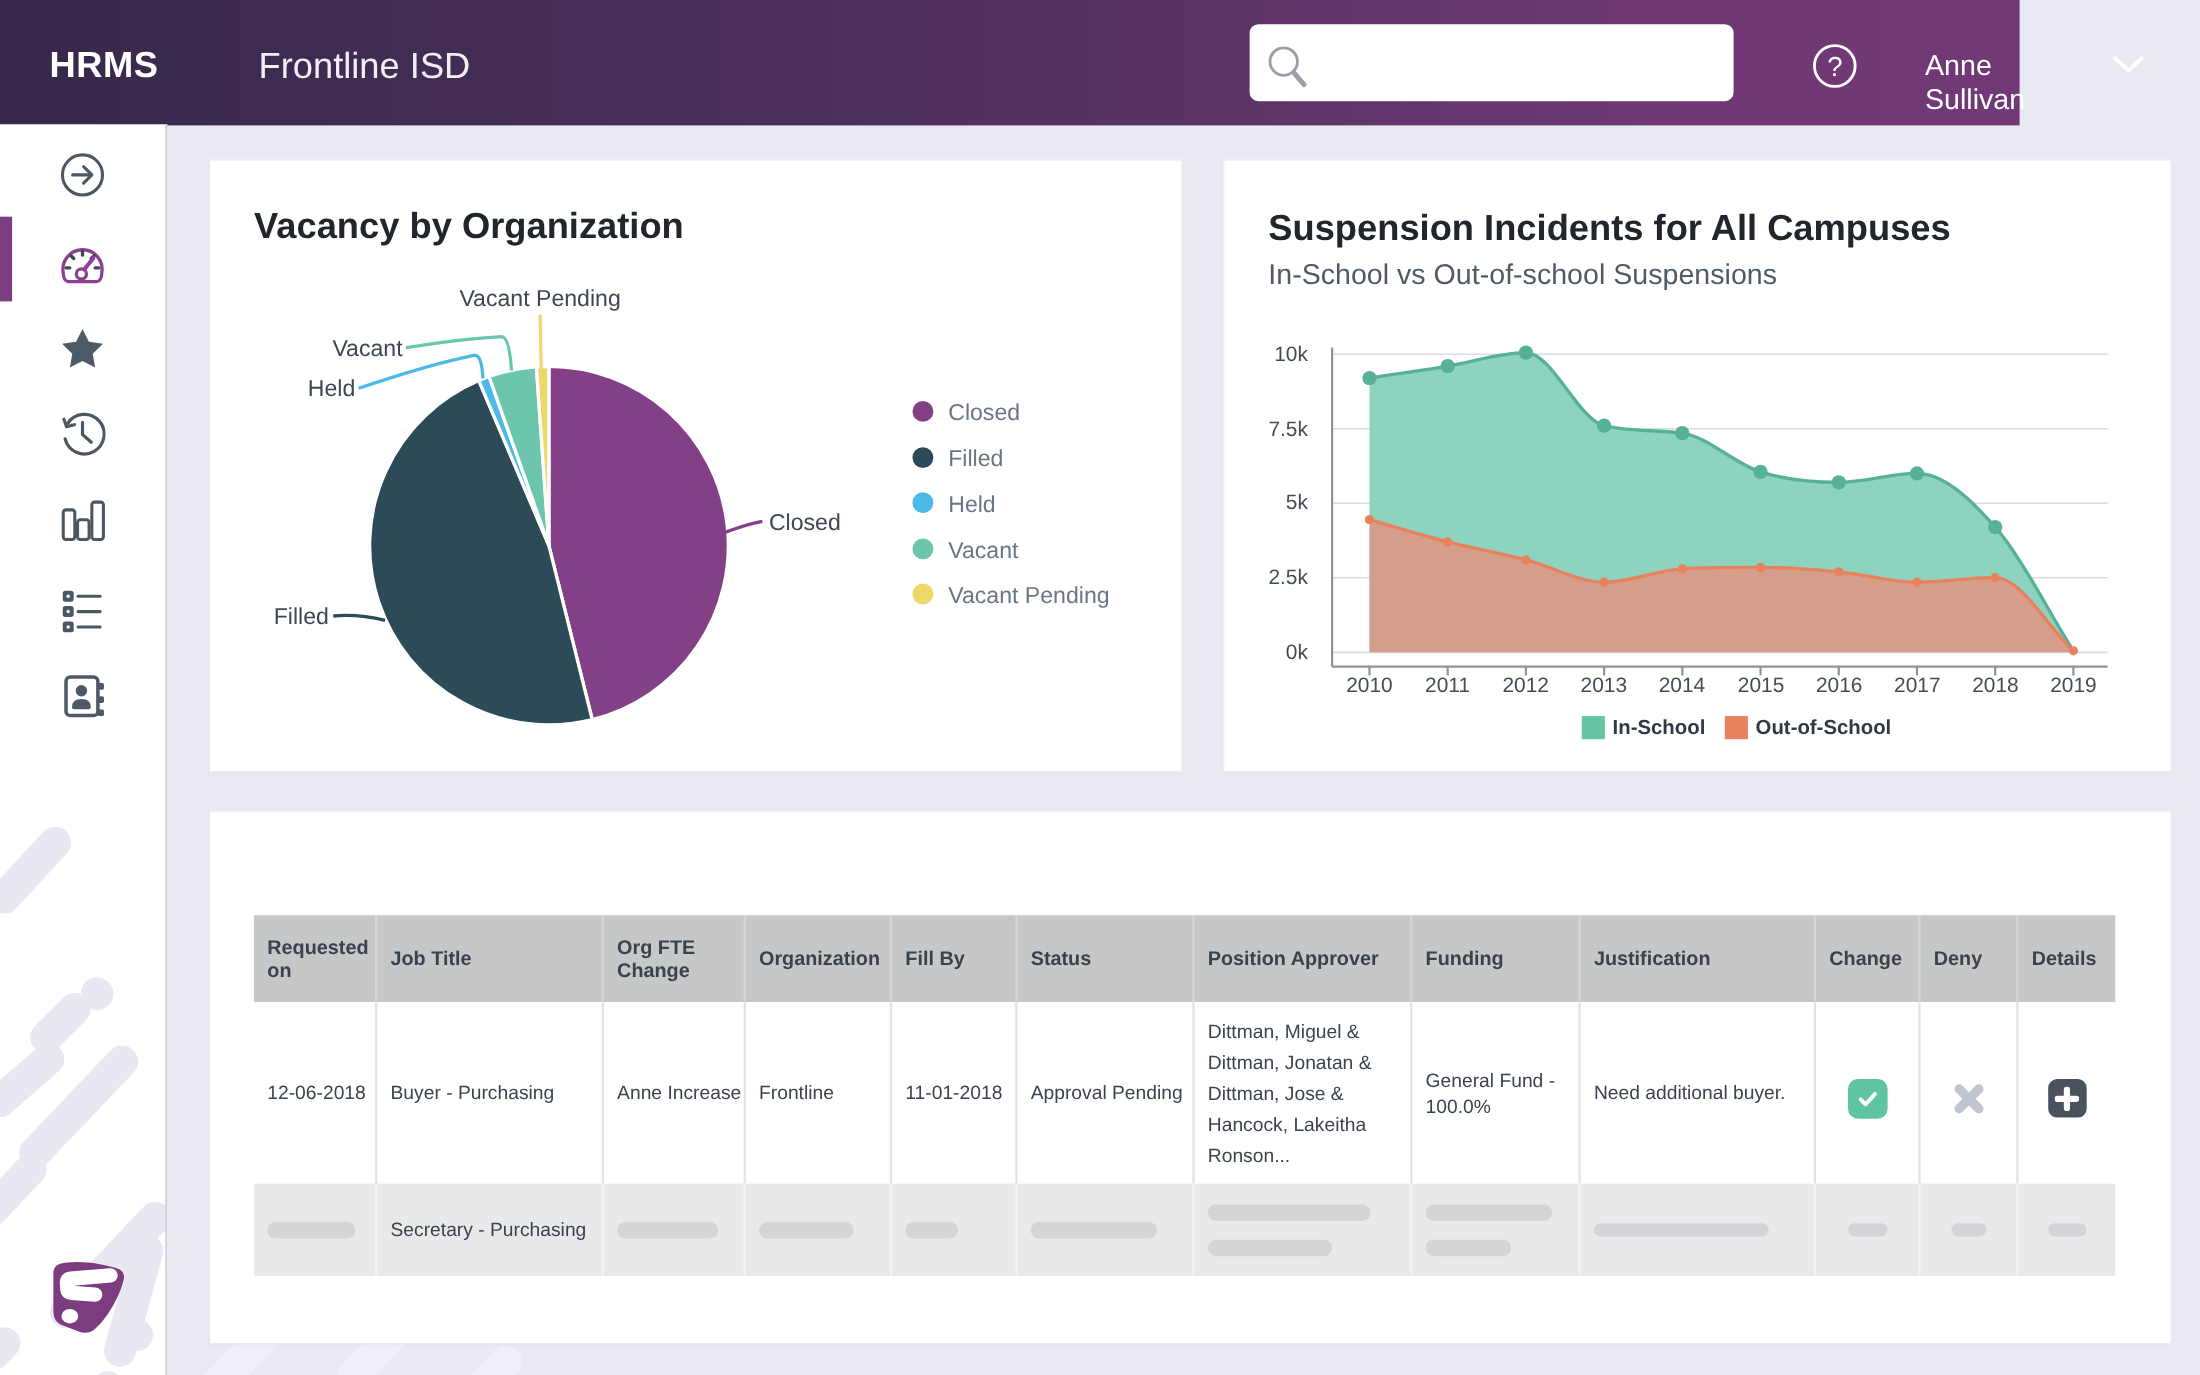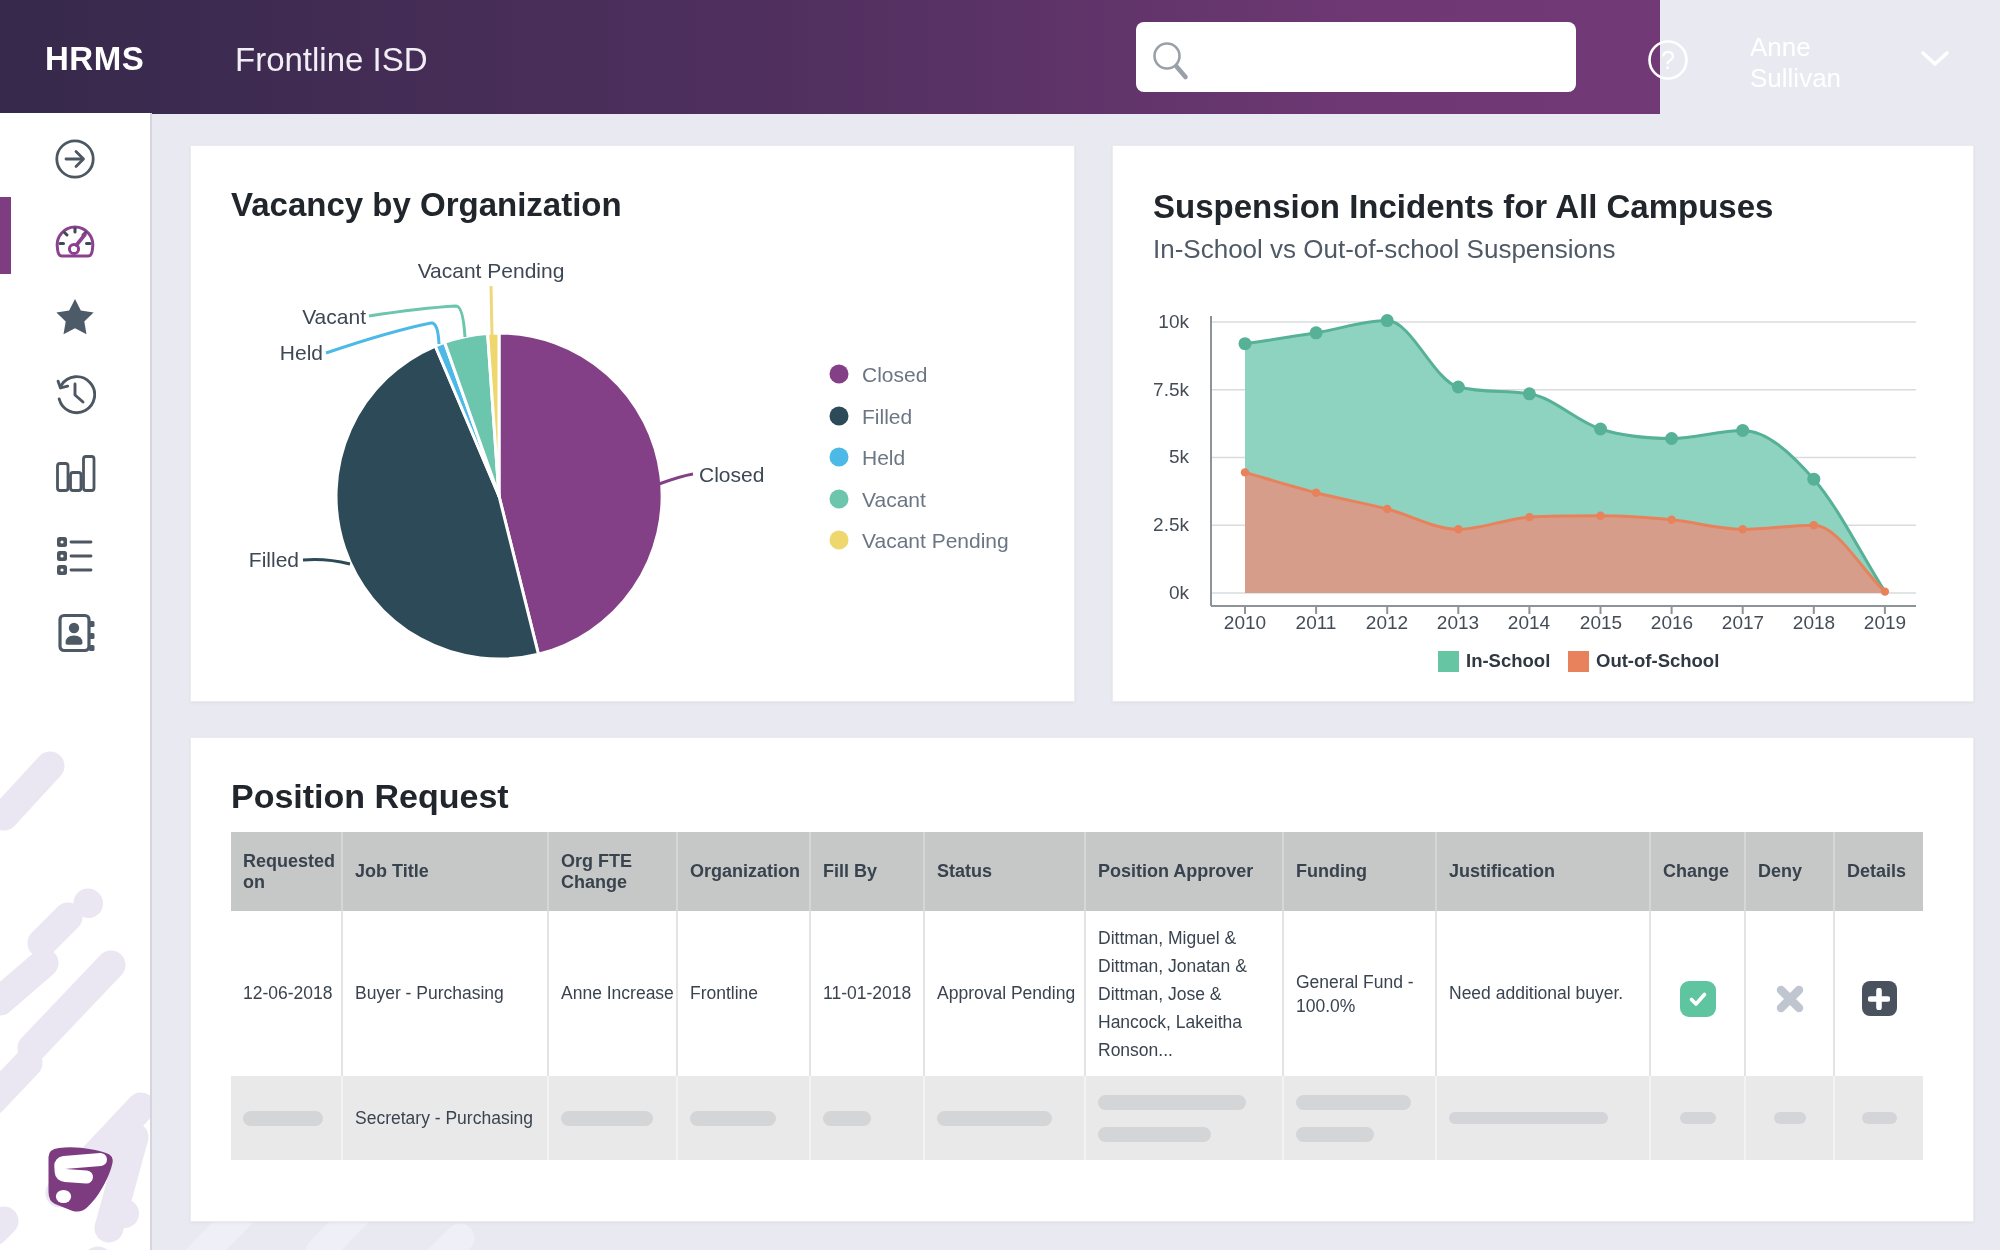--- a/index.html
+++ b/index.html
@@ -1,25 +1,25 @@
 <!DOCTYPE html>
 <html><head>
 <meta charset="utf-8">
 <style>
 * { margin:0; padding:0; box-sizing:border-box; }
 html,body { width:2000px; height:1250px; overflow:hidden; }
 body { font-family:"Liberation Sans", sans-serif; background:#e9eaf1; position:relative; }
-.header { position:absolute; left:0; top:0; width:1660px; height:114px;
+.header { position:absolute; left:0; top:0; width:1836px; height:114px;
   background:linear-gradient(90deg, #36294b 0%, #523060 50%, #6f3874 83%, #713a77 100%); }
 .hrms { position:absolute; left:45px; top:40px; color:#fff; font-size:33px; font-weight:bold; letter-spacing:0.5px; }
 .fisd { position:absolute; left:235px; top:41px; color:#f2eef5; font-size:33px; font-weight:normal; }
 .search { position:absolute; left:1136px; top:22px; width:440px; height:70px; background:#fff; border-radius:8px; }
 
 .help { position:absolute; left:1647px; top:39px; }
-.user { position:absolute; left:1750px; top:32px; color:#fff; font-size:26px; }
+.user { position:absolute; left:1750px; top:44px; color:#fff; font-size:26px; }
 .chev { position:absolute; left:1920px; top:50px; }
 .sidebar { position:absolute; left:0; top:113px; width:152px; height:1137px; background:#fff; border-right:2px solid #d5d5de; overflow:hidden; }
 .nav { position:absolute; left:0; width:150px; display:flex; justify-content:center; }
 .activebar { position:absolute; left:0; top:84px; width:11px; height:77px; background:#7e3d81; }
 .logo { position:absolute; left:45px; top:1031px; }
 .card { position:absolute; background:#fff; border:1px solid #ececef; box-shadow:0 1px 3px rgba(40,40,60,0.06); }
 #card1 { left:190px; top:145px; width:885px; height:557px; }
 #card2 { left:1112px; top:145px; width:862px; height:557px; }
 #card3 { left:190px; top:737px; width:1784px; height:485px; }
 .ctitle { position:absolute; font-size:34px; font-weight:bold; color:#21262c; }
@@ -291,21 +291,20 @@
     <g>
       <rect x="325" y="505" width="21" height="21" fill="#66c6a4"></rect>
       <text x="353" y="521" font-size="18.5" font-weight="bold" fill="#2f3843">In-School</text>
       <rect x="455" y="505" width="21" height="21" fill="#e8825c"></rect>
       <text x="483" y="521" font-size="18.5" font-weight="bold" fill="#2f3843">Out-of-School</text>
     </g>
   </svg>
 </div>
 
 <div class="card" id="card3">
-  <div class="ctitle" style="left:40px; top:39px;">Position Request</div>
   <table class="pr">
     <colgroup>
       <col style="width:111px">
         <col style="width:206px">
         <col style="width:129px">
         <col style="width:133px">
       <col style="width:114px">
         <col style="width:161px">
         <col style="width:198px">
         <col style="width:153px">

